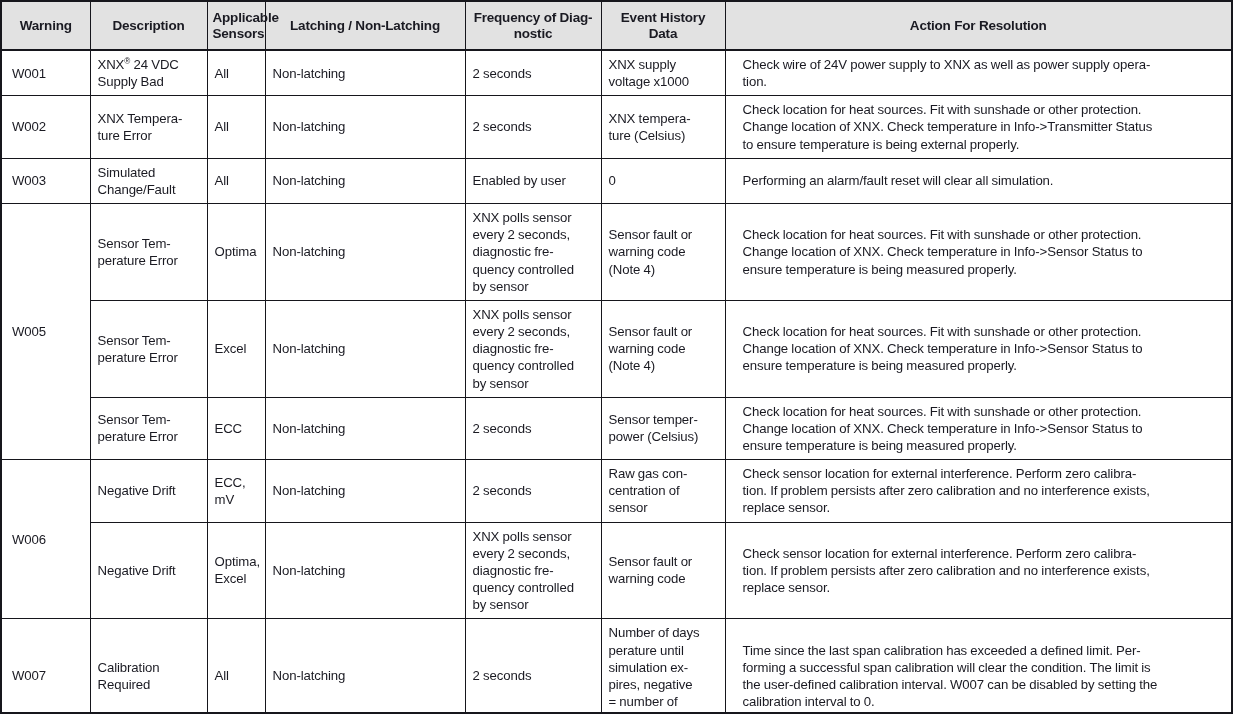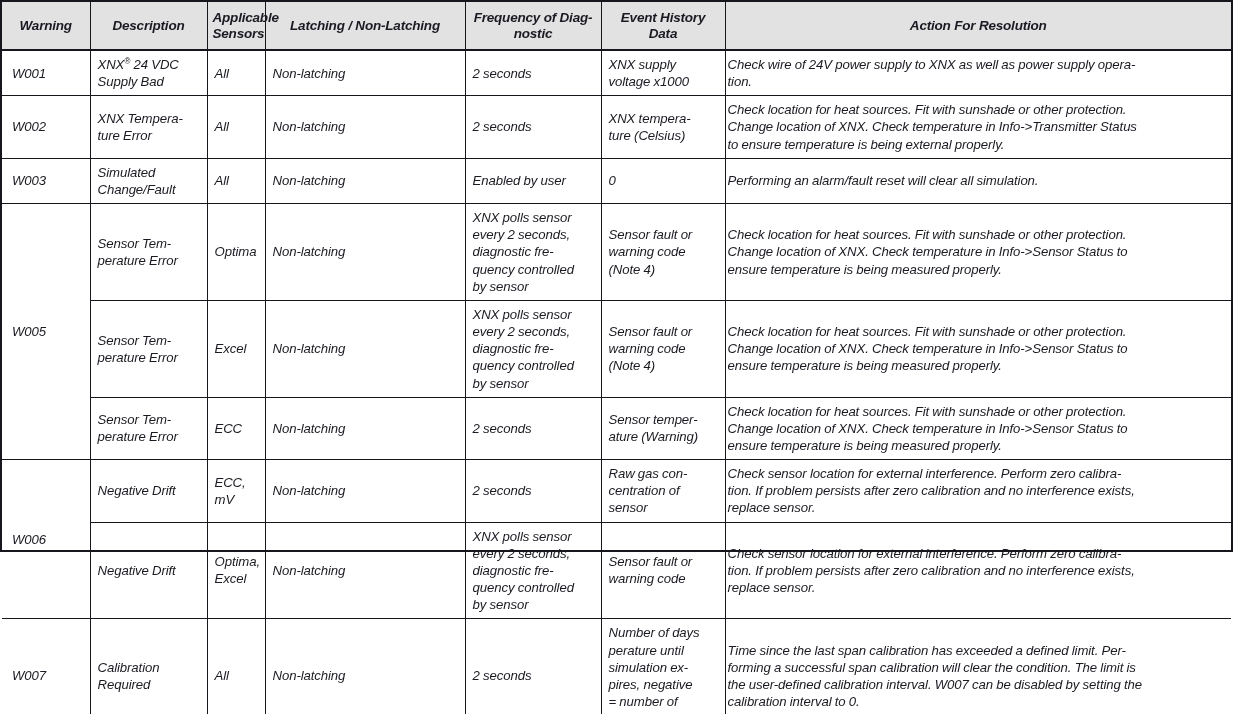--- a/index.html
+++ b/index.html
@@ -10,27 +10,26 @@
   body {
     width: 1233px;
     height: 714px;
     font-family: "Liberation Sans", sans-serif;
     color: #1a1a22;
     overflow: hidden;
   }
 
   .table-wrap {
     width: 1233px;
-    height: 552px;
+    height: 714px;
     box-sizing: border-box;
     border-left: 2px solid #16161c;
     border-right: 2px solid #16161c;
     border-top: 2px solid #16161c;
     border-bottom: 2px solid #16161c;
-    font-style: italic;
   }
 
   table.warning-table {
     border-collapse: collapse;
     table-layout: fixed;
     width: 1229px;
     height: 710px;
   }
 
   table.warning-table col.c-warning      { width: 88px; }
@@ -67,21 +66,21 @@
     word-spacing: -0.3px;
   }
   tbody td:last-child { border-right: none; }
   tbody tr:last-child td { border-bottom: none; }
 
   td.cell-warning {
     padding-left: 10px;
     vertical-align: middle;
   }
   td.cell-action {
-    padding-left: 2px;
+    padding-left: 17px;
     padding-right: 10px;
   }
 
   .line { display: block; }
   sup.reg {
     font-size: 0.62em;
     vertical-align: super;
     line-height: 0;
   }
 </style>
@@ -266,21 +265,21 @@
             <span class="line">ECC</span>
           </td>
           <td>
             <span class="line">Non-latching</span>
           </td>
           <td>
             <span class="line">2 seconds</span>
           </td>
           <td>
             <span class="line">Sensor temper-</span>
-            <span class="line">ature (Warning)</span>
+            <span class="line">power (Celsius)</span>
           </td>
           <td class="cell-action">
             <span class="line">Check location for heat sources. Fit with sunshade or other protection.</span>
             <span class="line">Change location of XNX. Check temperature in Info-&gt;Sensor Status to</span>
             <span class="line">ensure temperature is being measured properly.</span>
           </td>
         </tr>
         <tr>
           <td class="cell-warning" rowspan="2"><span>W006</span></td>
           <td>

